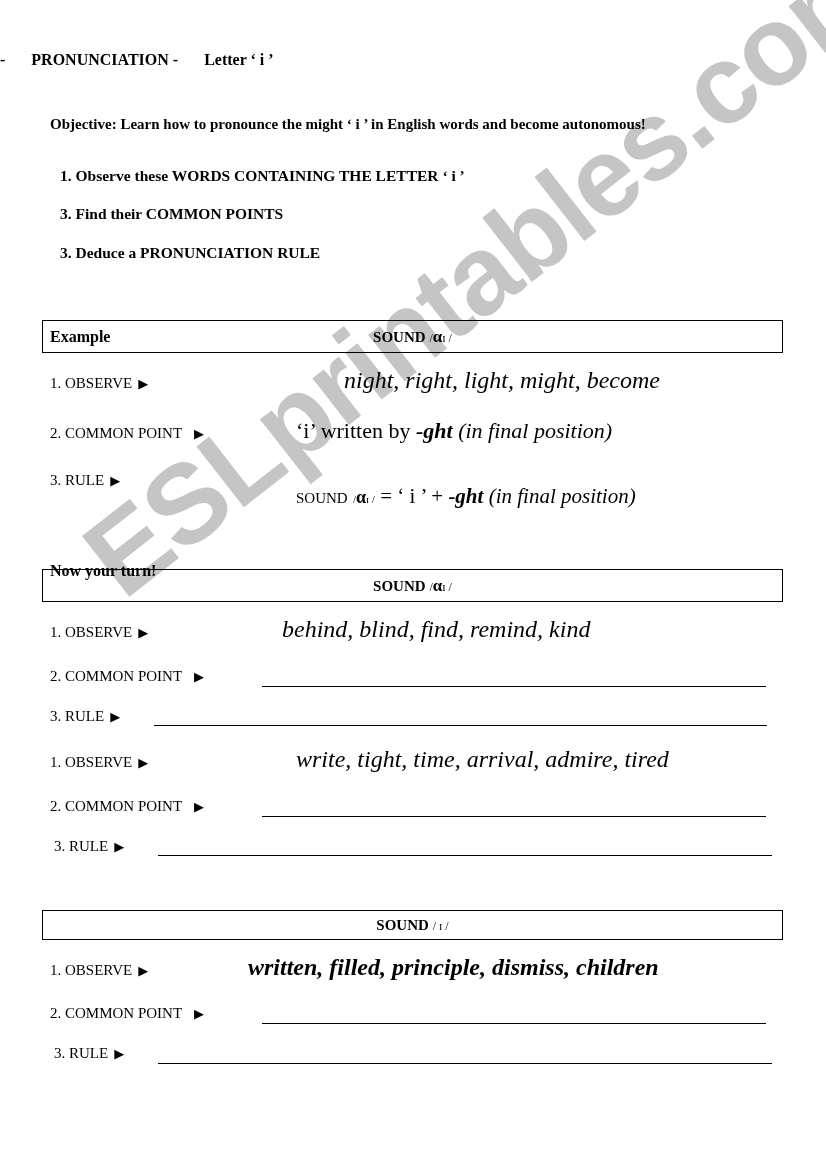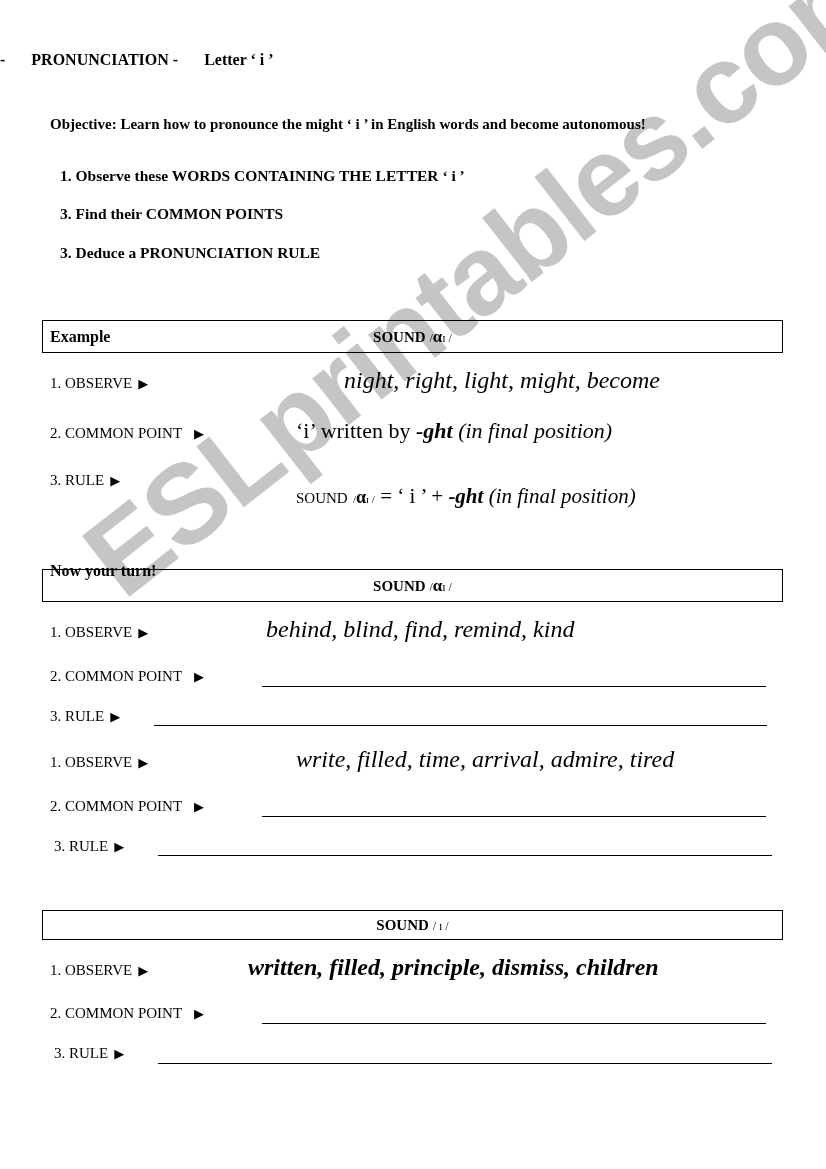--- a/index.html
+++ b/index.html
@@ -86,36 +86,36 @@
 
 <div class="abs section-label" style="top:534px;margin-top:28px;">Now your turn!</div>
 <div class="abs sound-box" style="top:569px; height:33px; line-height:31px;">
   <span>SOUND</span>
   <span class="ph">/</span><span class="alpha">α</span><span class="ph">ɪ /</span>
 </div>
 
 <div class="abs row-label" style="top:624px; left:50px;">
   <span>1. OBSERVE</span><span class="arrow">▶</span>
 </div>
-<div class="abs words" style="top:616px; left:266px;">behind, blind, find, remind, kind</div>
+<div class="abs words" style="top:616px; left:282px;">behind, blind, find, remind, kind</div>
 
 <div class="abs row-label" style="top:668px; left:50px;">
   <span>2. COMMON POINT</span><span class="arrow" style="margin-left:12px;">▶</span>
 </div>
 <div class="abs answer-line" style="top:686px; left:262px; width:504px;"></div>
 
 <div class="abs row-label" style="top:708px; left:50px;">
   <span>3. RULE</span><span class="arrow">▶</span>
 </div>
 <div class="abs answer-line" style="top:725px; left:154px; width:613px;"></div>
 
 <div class="abs row-label" style="top:754px; left:50px;">
   <span>1. OBSERVE</span><span class="arrow">▶</span>
 </div>
-<div class="abs words" style="top:746px; left:296px;">write, filled, time, arrival, admire, tired</div>
+<div class="abs words" style="top:746px; left:296px;">write, tight, time, arrival, admire, tired</div>
 
 <div class="abs row-label" style="top:798px; left:50px;">
   <span>2. COMMON POINT</span><span class="arrow" style="margin-left:12px;">▶</span>
 </div>
 <div class="abs answer-line" style="top:816px; left:262px; width:504px;"></div>
 
 <div class="abs row-label" style="top:838px; left:54px;">
   <span>3. RULE</span><span class="arrow">▶</span>
 </div>
 <div class="abs answer-line" style="top:855px; left:158px; width:614px;"></div>

